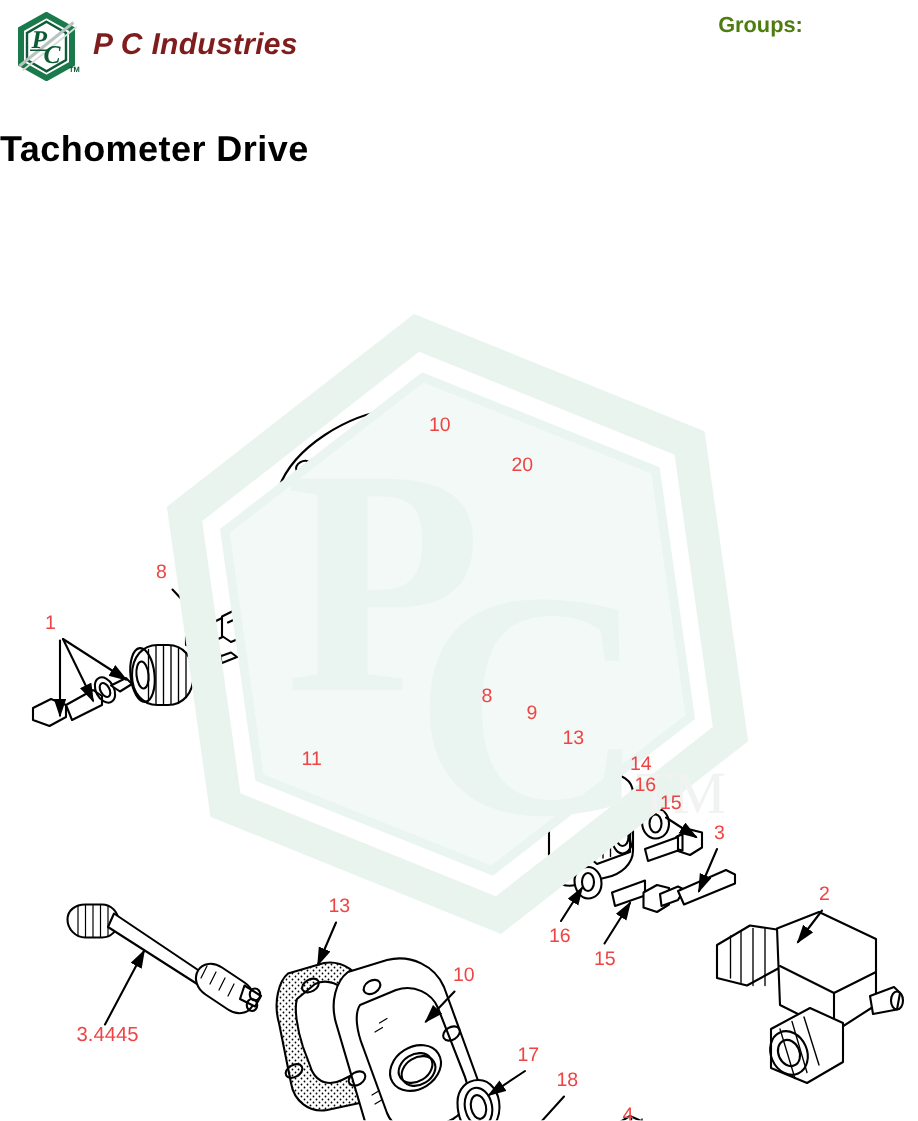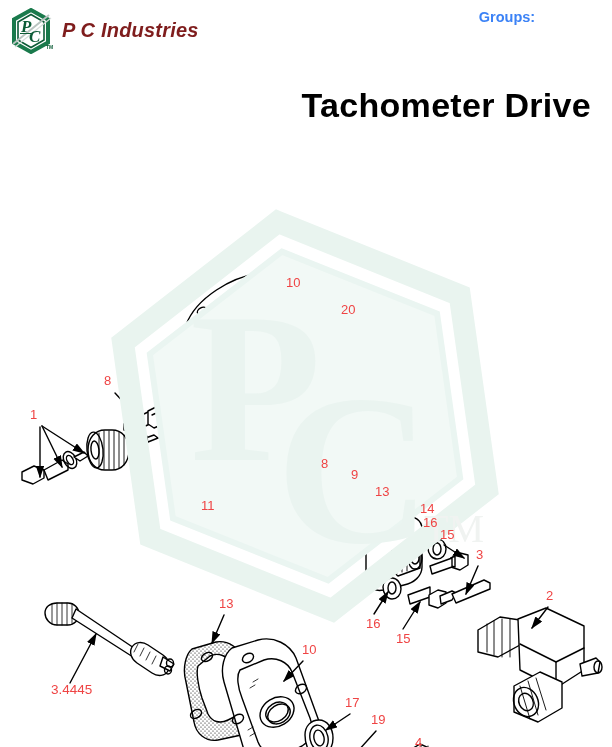--- a/index.html
+++ b/index.html
@@ -13,28 +13,28 @@
   
   .hdr{position:absolute;left:0;top:0;width:612px;height:62px;}
   .logo-wrap{position:absolute;left:8px;top:8px;width:46px;height:46px;}
   .brand{
     position:absolute;left:62px;top:19px;
     font-size:20px;font-weight:bold;font-style:italic;color:#7f1d1d;
     letter-spacing:.2px;white-space:nowrap;
   }
   .groups{
     position:absolute;left:412px;top:8px;width:190px;
-    text-align:center;font-size:14.5px;font-weight:bold;color:#3b82f6;
+    text-align:center;font-size:14.5px;font-weight:bold;color:#4d7c0f;
     line-height:19px;
   }
   .groups div{white-space:nowrap;}
 
   .title{
-    position:absolute;left:0;top:86px;width:591px;text-align:right;
-    font-size:34px;font-weight:bold;color:#000;letter-spacing:.3px;
+    position:absolute;left:0;top:86px;width:591px;text-align:left;
+    font-size:24px;font-weight:bold;color:#000;letter-spacing:.3px;
   }
 
   
   .diagram{position:absolute;left:0;top:130px;width:612px;height:617px;}
   .diagram svg{display:block;}
 
   .wm{position:absolute;left:0;top:0;pointer-events:none;}
 
   
   .cal{
@@ -444,17 +444,17 @@
     <span class="cal" style="left:423px; top:386px;">16</span>
     <span class="cal" style="left:440px; top:398px;">15</span>
     <span class="cal" style="left:476px; top:418px;">3</span>
     <span class="cal" style="left:546px; top:459px;">2</span>
     <span class="cal" style="left:366px; top:487px;">16</span>
     <span class="cal" style="left:396px; top:502px;">15</span>
     <span class="cal" style="left:219px; top:467px;">13</span>
     <span class="cal" style="left:302px; top:513px;">10</span>
     <span class="cal big" style="left:51px; top:553px;">3.4445</span>
     <span class="cal" style="left:345px; top:566px;">17</span>
-    <span class="cal" style="left:371px; top:583px;">19</span>
+    <span class="cal" style="left:371px; top:583px;">18</span>
     <span class="cal" style="left:415px; top:606px;">4</span>
 
   </div>
 </div>
 
 </body></html>

